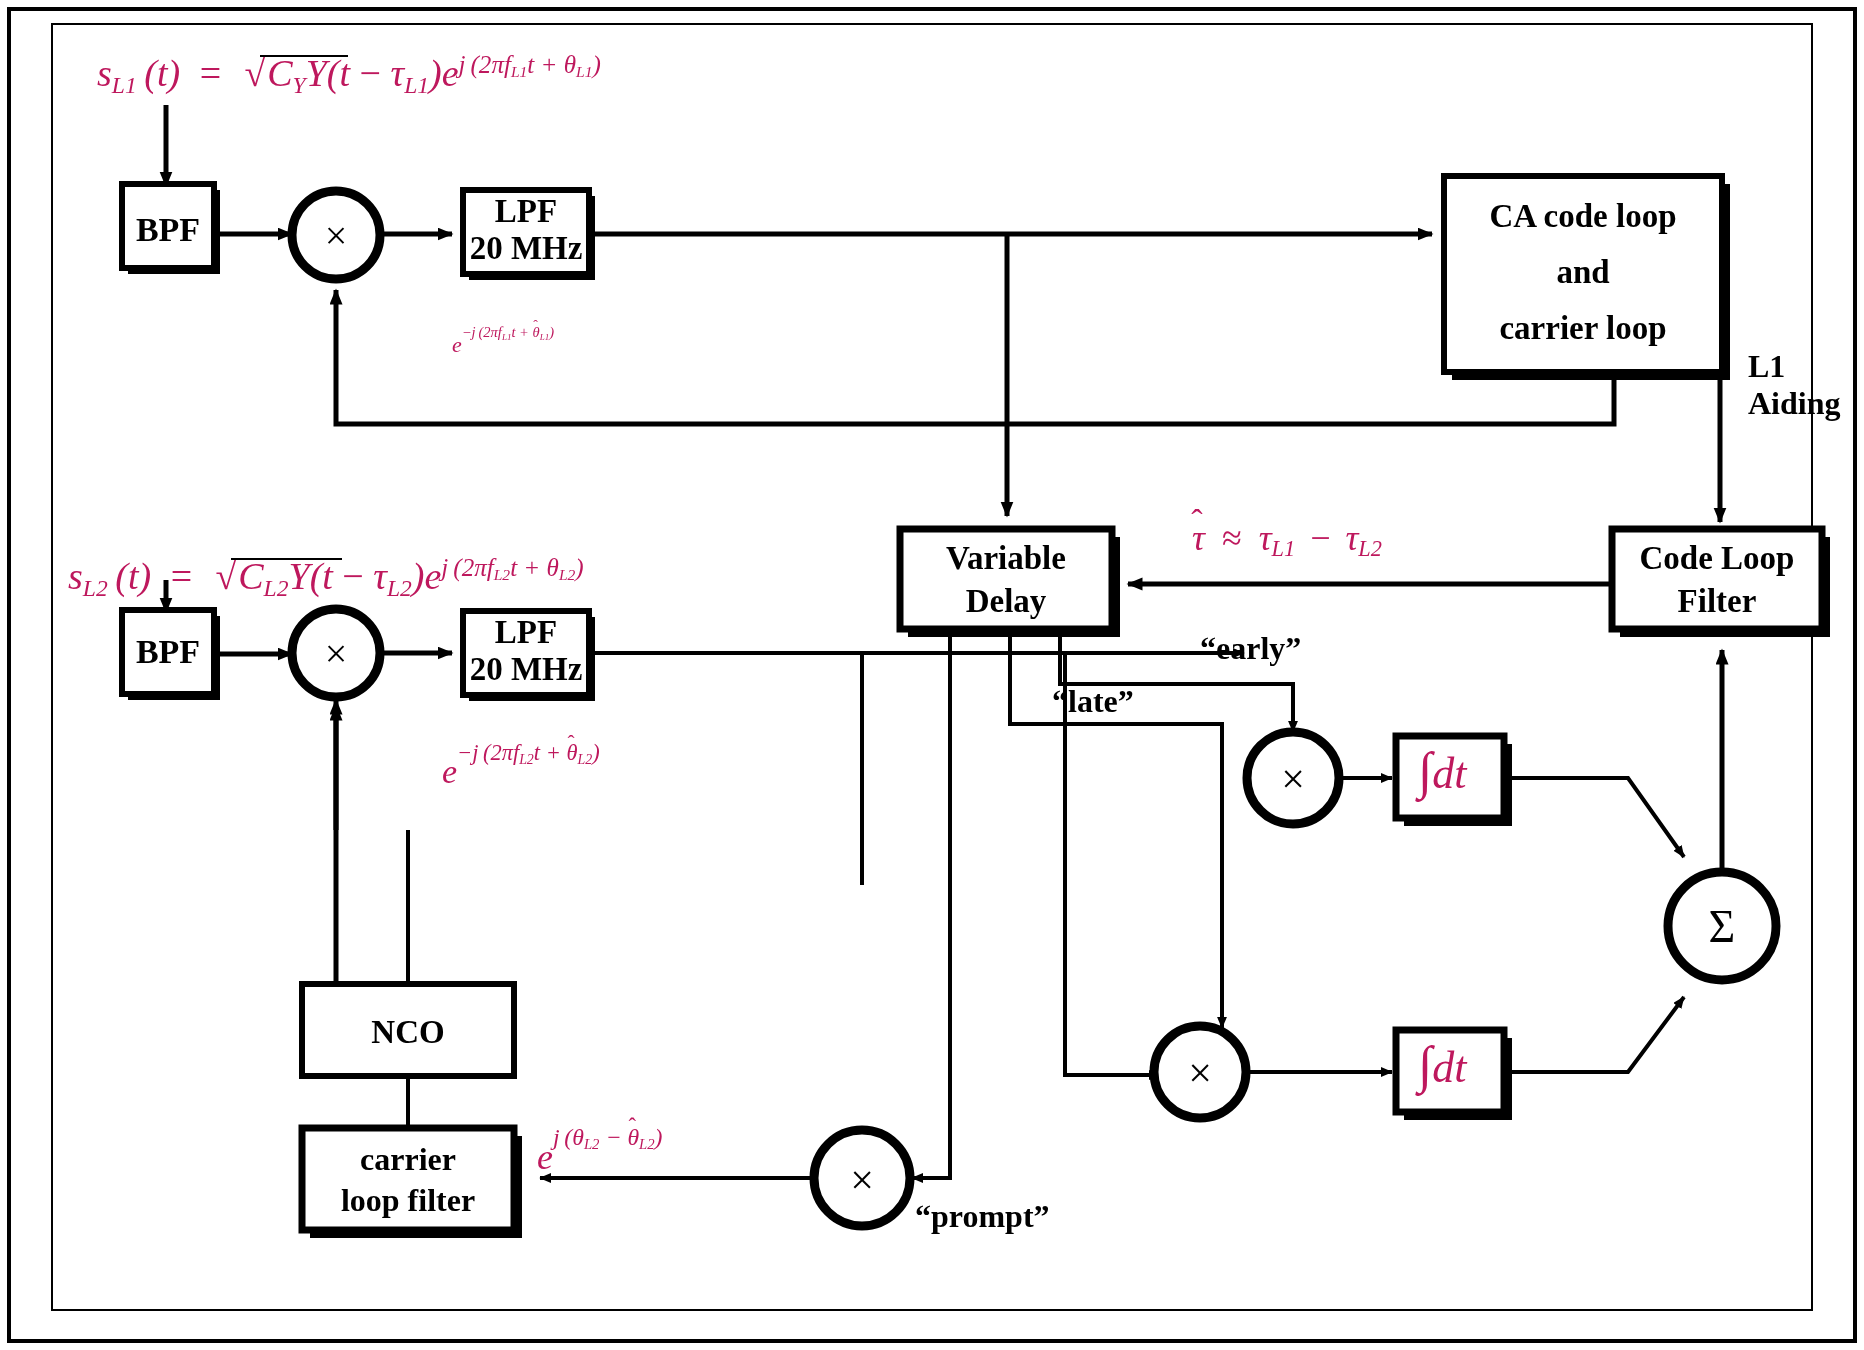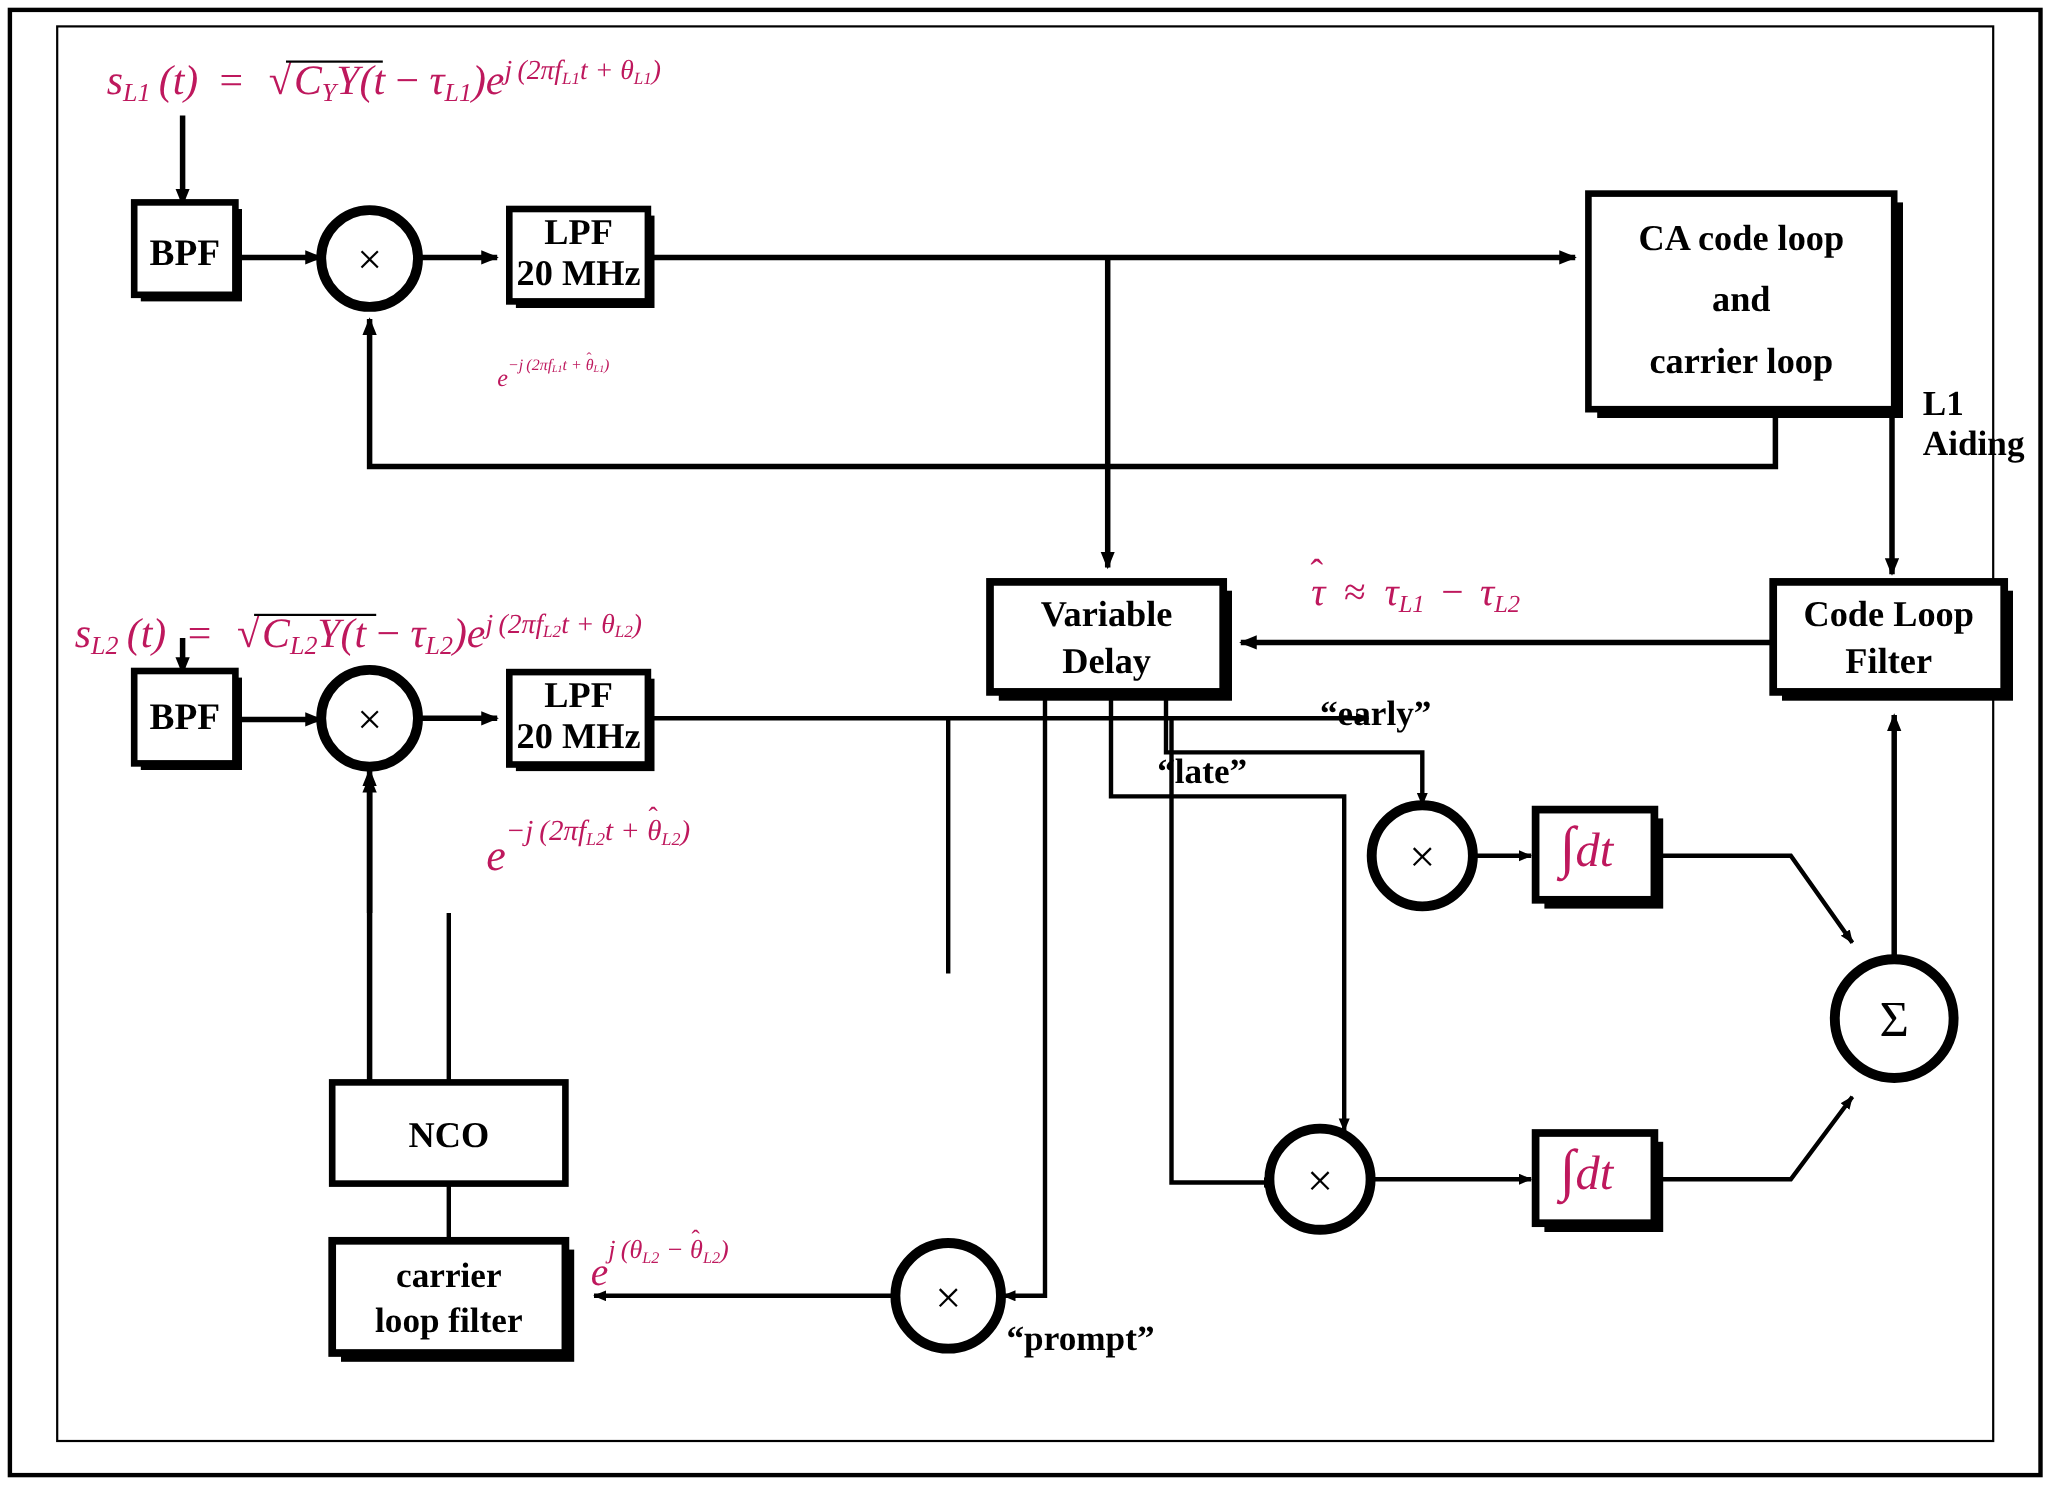--- a/index.html
+++ b/index.html
@@ -228,21 +228,21 @@
   </div>
 
   <div class="fml" style="left:68px;top:555px;font-size:38px;">
     <span>s</span><sub>L2</sub><span> (t)</span>
     <span class="up" style="margin:0 10px;">=</span>
     <span class="rad"><span class="bar" style="width:2.9em;"></span>√<span style="padding-left:2px;">C</span><sub>L2</sub></span><span>Y</span><span>(t</span>
     <span class="up">−</span>
     <span>τ</span><sub>L2</sub><span>)</span><span>e</span><sup style="font-style:italic;">j (2πf<sub>L2</sub>t + θ<sub>L2</sub>)</sup>
   </div>
 
-  <div class="fml" style="left:442px;top:742px;font-size:40px;">
+  <div class="fml" style="left:442px;top:742px;font-size:34px;">
     <span style="display:inline-block;vertical-align:-0.32em;">e</span><sup style="font-style:italic;">−j (2πf<sub>L2</sub>t +
     <span class="hatw"><span class="hat">ˆ</span>θ</span><sub>L2</sub>)</sup>
   </div>
 
   <div class="fml" style="left:537px;top:1126px;font-size:36px;">
     <span style="display:inline-block;vertical-align:-0.32em;">e</span><sup style="font-style:italic;">j (θ<sub>L2</sub> −
     <span class="hatw"><span class="hat">ˆ</span>θ</span><sub>L2</sub>)</sup>
   </div>
 
   <div class="fml" style="left:1192px;top:520px;font-size:36px;">

